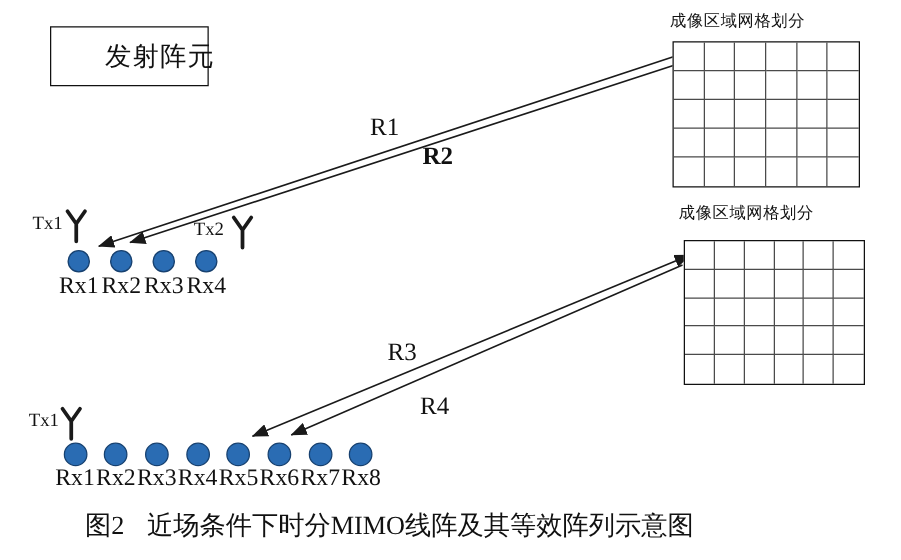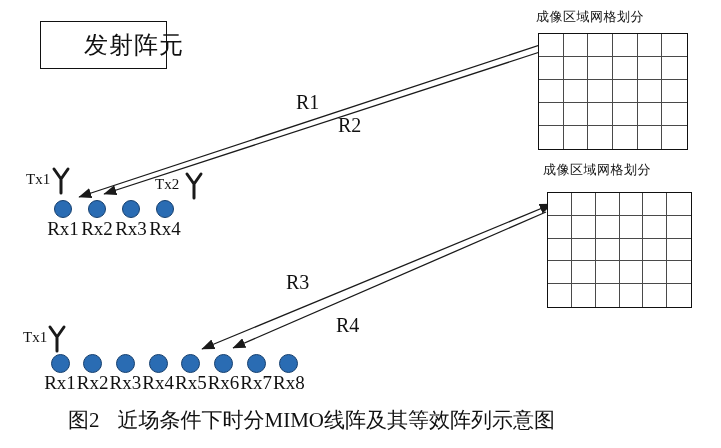--- a/index.html
+++ b/index.html
@@ -19,21 +19,21 @@
   .arrowhead { fill: var(--line, #1a1a1a); }
 
   .legend-box {
     position: absolute; left: 40px; top: 21px; width: 127px; height: 48px;
     border: 1.6px solid #111; background: #fff;
     display: flex; flex-direction: column; justify-content: space-evenly;
     padding-left: 14px; box-sizing: border-box;
   }
   .legend-row { display: flex; align-items: center; height: 22px; }
   .legend-sym { width: 22px; height: 22px; position: relative; flex: 0 0 22px; }
-  .legend-label { font-size: 24px; letter-spacing: 1px; margin-left: 7px; white-space: nowrap; }
+  .legend-label { font-size: 21px; letter-spacing: 1px; margin-left: 7px; white-space: nowrap; }
 
   .rx-circle {
     position: absolute; border-radius: 50%;
     background: var(--rx-fill, #2a6cb3);
     border: 1.6px solid var(--rx-stroke, #16406f);
     box-sizing: border-box;
   }
   .rx-unit-label {
     position: absolute; transform: translateX(-50%);
     font-size: 19px; white-space: nowrap;
@@ -158,22 +158,22 @@
       <div class="cell last-col"></div>
       <div class="cell last-row"></div>
       <div class="cell last-row"></div>
       <div class="cell last-row"></div>
       <div class="cell last-row"></div>
       <div class="cell last-row"></div>
       <div class="cell last-col last-row"></div>
     </div>
 
   <div class="range-label" style="left:296px; top:91px;">R1</div>
-  <div class="range-label" style="left:338px; top:114px;">R2</div>
-  <div class="range-label" style="left:286px; top:271px;text-align:center;">R3</div>
+  <div class="range-label" style="left:338px; top:114px;font-weight:bold;">R2</div>
+  <div class="range-label" style="left:310px; top:271px;text-align:center;">R3</div>
   <div class="range-label" style="left:336px; top:314px;">R4</div>
 
   <div class="tx-label" style="left:26px; top:171px;">Tx1</div>
   <div class="tx-label" style="left:155px; top:176px;text-align:right;">Tx2</div>
   <div class="tx-label" style="left:23px; top:329px;">Tx1</div>
 
   <div id="mimo-rx">
       <div class="rx-circle" style="left: 54px; top: 200px; width: 18px; height: 18px;"></div>
       <div class="rx-unit-label" style="left: 63px; top: 218px;">Rx1</div>
       <div class="rx-circle" style="left: 88px; top: 200px; width: 18px; height: 18px;"></div>

